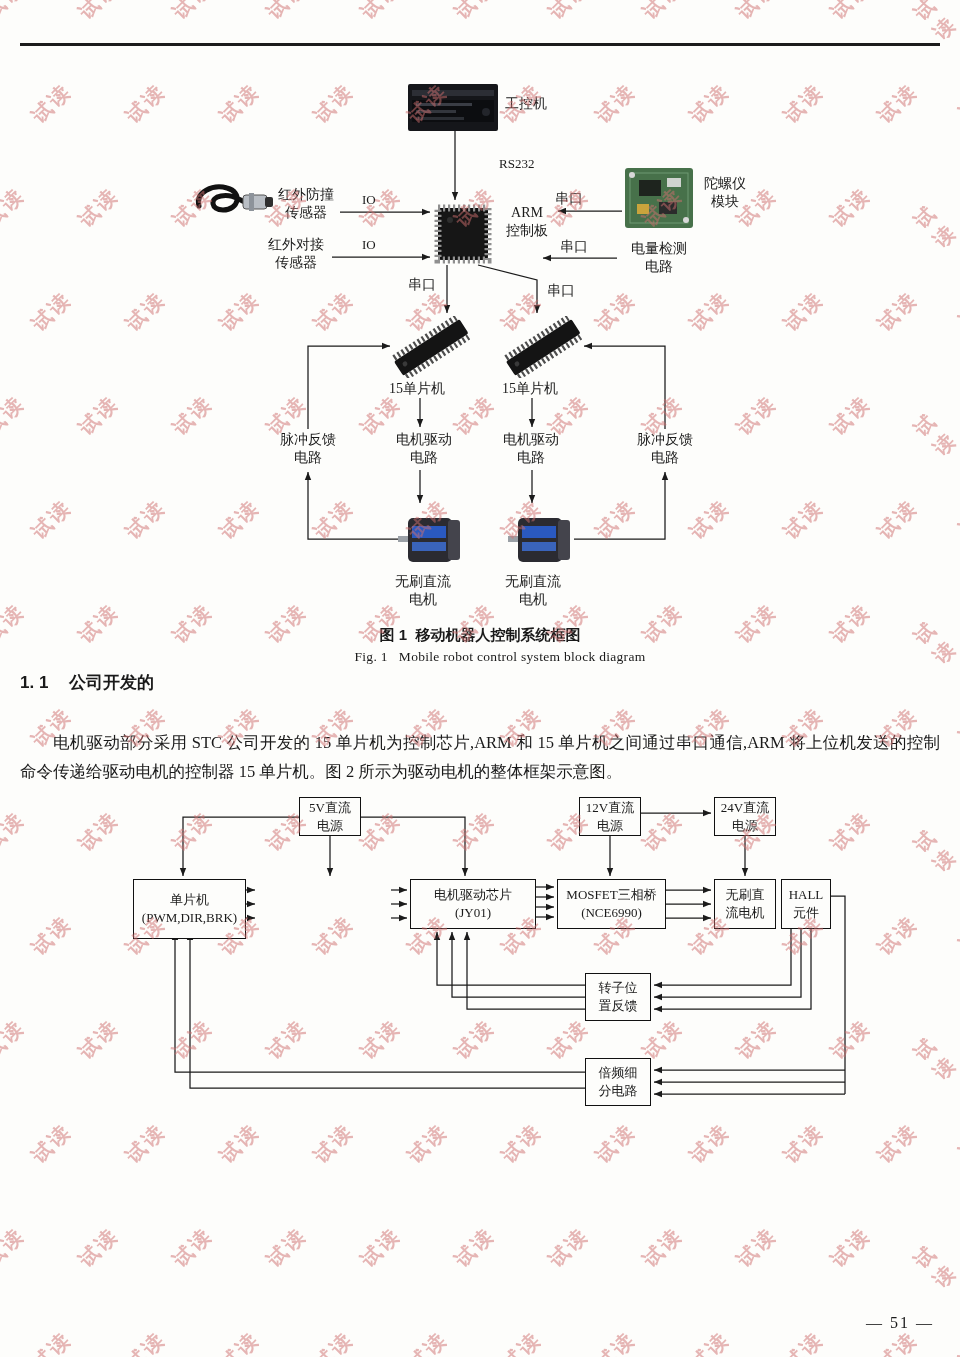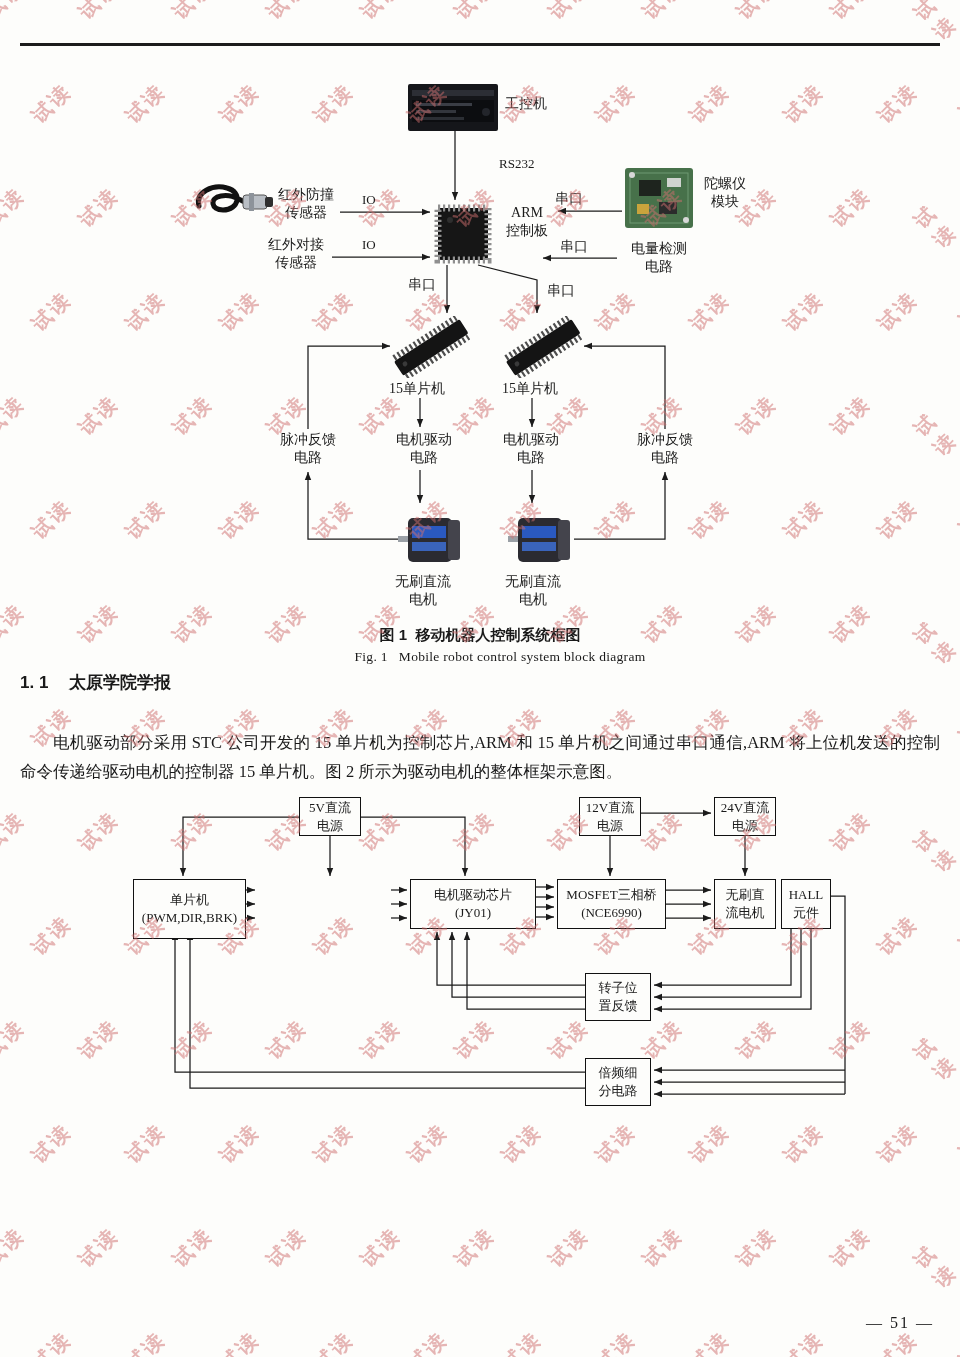--- a/index.html
+++ b/index.html
@@ -242,21 +242,21 @@
 电机</div>
     <div class="lab" style="left:498px;top:573px;width:70px;">无刷直流
 电机</div>
 
     <div class="cap cap-zh" style="top:626px;">图 1  移动机器人控制系统框图</div>
     <div class="cap cap-en" style="top:649px;padding-left:40px;">Fig. 1   Mobile robot control system block diagram</div>
   </div>
 
   <div class="section-h" style="top:671px;">
     <span class="num">1. 1</span>
-    <span>太原学院学报</span>
+    <span>公司开发的</span>
   </div>
 
   <p class="para" style="top:728px;">电机驱动部分采用 STC 公司开发的 15 单片机为控制芯片,ARM 和 15 单片机之间通过串口通信,ARM 将上位机发送的控制命令传递给驱动电机的控制器 15 单片机。图 2 所示为驱动电机的整体框架示意图。</p>
 
   <div class="layer">
     <div class="fbox" style="left:299px;top:797px;width:62px;height:39px;">5V直流
 电源</div>
     <div class="fbox" style="left:579px;top:797px;width:62px;height:39px;">12V直流
 电源</div>
     <div class="fbox" style="left:714px;top:797px;width:62px;height:39px;">24V直流

